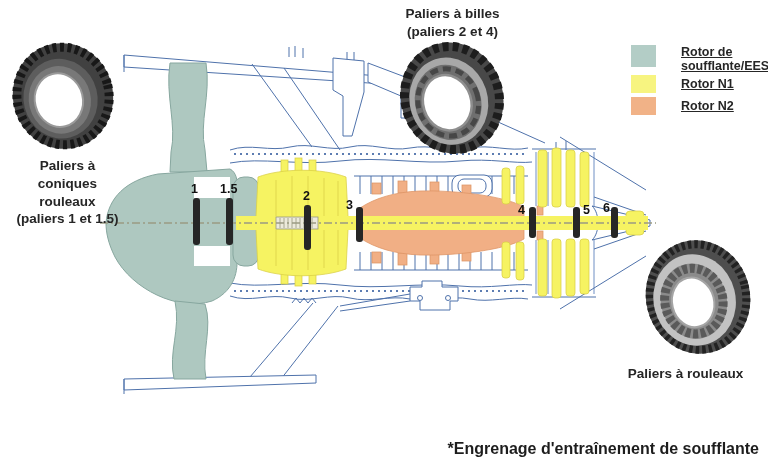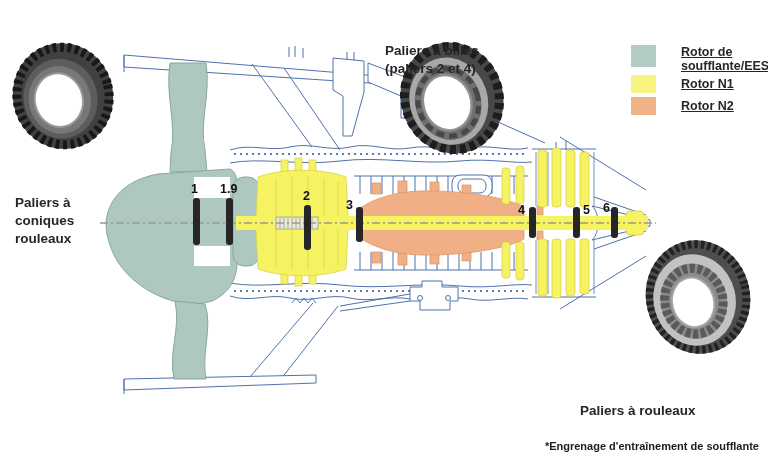--- a/index.html
+++ b/index.html
@@ -1,23 +1,23 @@
 <!DOCTYPE html>
 <html><head>
 <meta charset="utf-8">
 <style>
   html,body{margin:0;padding:0;}
   body{
     width:768px;height:466px;position:relative;background:#ffffff;
     font-family:"Liberation Sans", sans-serif;color:#2b2b2b;overflow:hidden;
   }
   #art{position:absolute;left:0;top:0;z-index:1;}
-  .callout{position:absolute;z-index:3;text-align:left;font-size:13.5px;font-weight:600;line-height:1.32;color:#262626;margin-top:37px;}
+  .callout{position:absolute;z-index:3;text-align:center;font-size:13.5px;font-weight:600;line-height:1.32;color:#262626;}
   .callout span{display:block;}
-  .footnote{position:absolute;z-index:3;right:9px;top:440px;font-size:11px;font-weight:700;color:#1d1d1d;}
+  .footnote{position:absolute;z-index:3;right:9px;top:440px;font-size:16px;font-weight:700;color:#1d1d1d;}
   .legend{position:absolute;z-index:3;left:631px;top:45px;width:140px;}
   .legend-row{display:flex;align-items:center;margin-bottom:4px;}
   .legend-row.first{align-items:flex-start;margin-bottom:2px;}
   .swatch{width:25px;height:18px;flex:0 0 25px;}
   .swatch.tall{height:22px;}
   .legend-label{margin-left:25px;font-size:12.5px;font-weight:600;line-height:1.12;color:#262626;width:96px;text-decoration:underline;}
   .marker{position:absolute;z-index:2;}
   .marker .bar{position:absolute;left:0;top:0;width:7px;border-radius:3px;}
   .marker .num{position:absolute;font-size:12.5px;font-weight:700;color:#111;white-space:nowrap;}
 </style>
@@ -152,21 +152,21 @@
     <ellipse cx="-5" cy="3" rx="29" ry="33" fill="none" stroke="#5a5a5a" stroke-width="9" stroke-dasharray="5 2.5"></ellipse>
     <ellipse cx="-6" cy="4" rx="21" ry="25" fill="#ffffff" stroke="#a5a5a5" stroke-width="2"></ellipse>
   </g>
 </svg>
 
 <div class="marker" style="left:193px;top:198px;">
   <span class="num" style="left:-2px;top:-16px;">1</span>
   <div class="bar" style="height: 47px; width: 6.5px; background: rgb(38, 38, 38);"></div>
 </div>
 <div class="marker" style="left:226px;top:198px;">
-  <span class="num" style="left:-6px;top:-16px;">1.9</span>
+  <span class="num" style="left:-6px;top:-16px;">1.5</span>
   <div class="bar" style="height: 47px; width: 6.5px; background: rgb(38, 38, 38);"></div>
 </div>
 <div class="marker" style="left:304px;top:205px;">
   <span class="num" style="left:-1px;top:-16px;">2</span>
   <div class="bar" style="height: 45px; background: rgb(38, 38, 38);"></div>
 </div>
 <div class="marker" style="left:356px;top:207px;">
   <span class="num" style="left:-10px;top:-9px;">3</span>
   <div class="bar" style="height: 35px; background: rgb(38, 38, 38);"></div>
 </div>
@@ -185,23 +185,24 @@
 
 <div class="callout" style="left:385px;top:5px;width:135px;">
   <span>Paliers à billes</span>
   <span>(paliers 2 et 4)</span>
 </div>
 
 <div class="callout" style="left:15px;top:157px;width:105px;">
   <span>Paliers à</span>
   <span>coniques</span>
   <span>rouleaux</span>
-</div>
-
-<div class="callout" style="left:580px;top:365px;width:155px;">
+  <span>(paliers 1 et 1.5)</span>
+</div>
+
+<div class="callout" style="left:608px;top:365px;width:155px;">
   <span>Paliers à rouleaux</span>
 </div>
 
 <div class="legend">
   <div class="legend-row first">
     <div class="swatch tall" style="background: rgb(179, 205, 198);"></div>
     <div class="legend-label">Rotor de soufflante/EES*</div>
   </div>
   <div class="legend-row">
     <div class="swatch" style="background: rgb(247, 244, 128);"></div>

